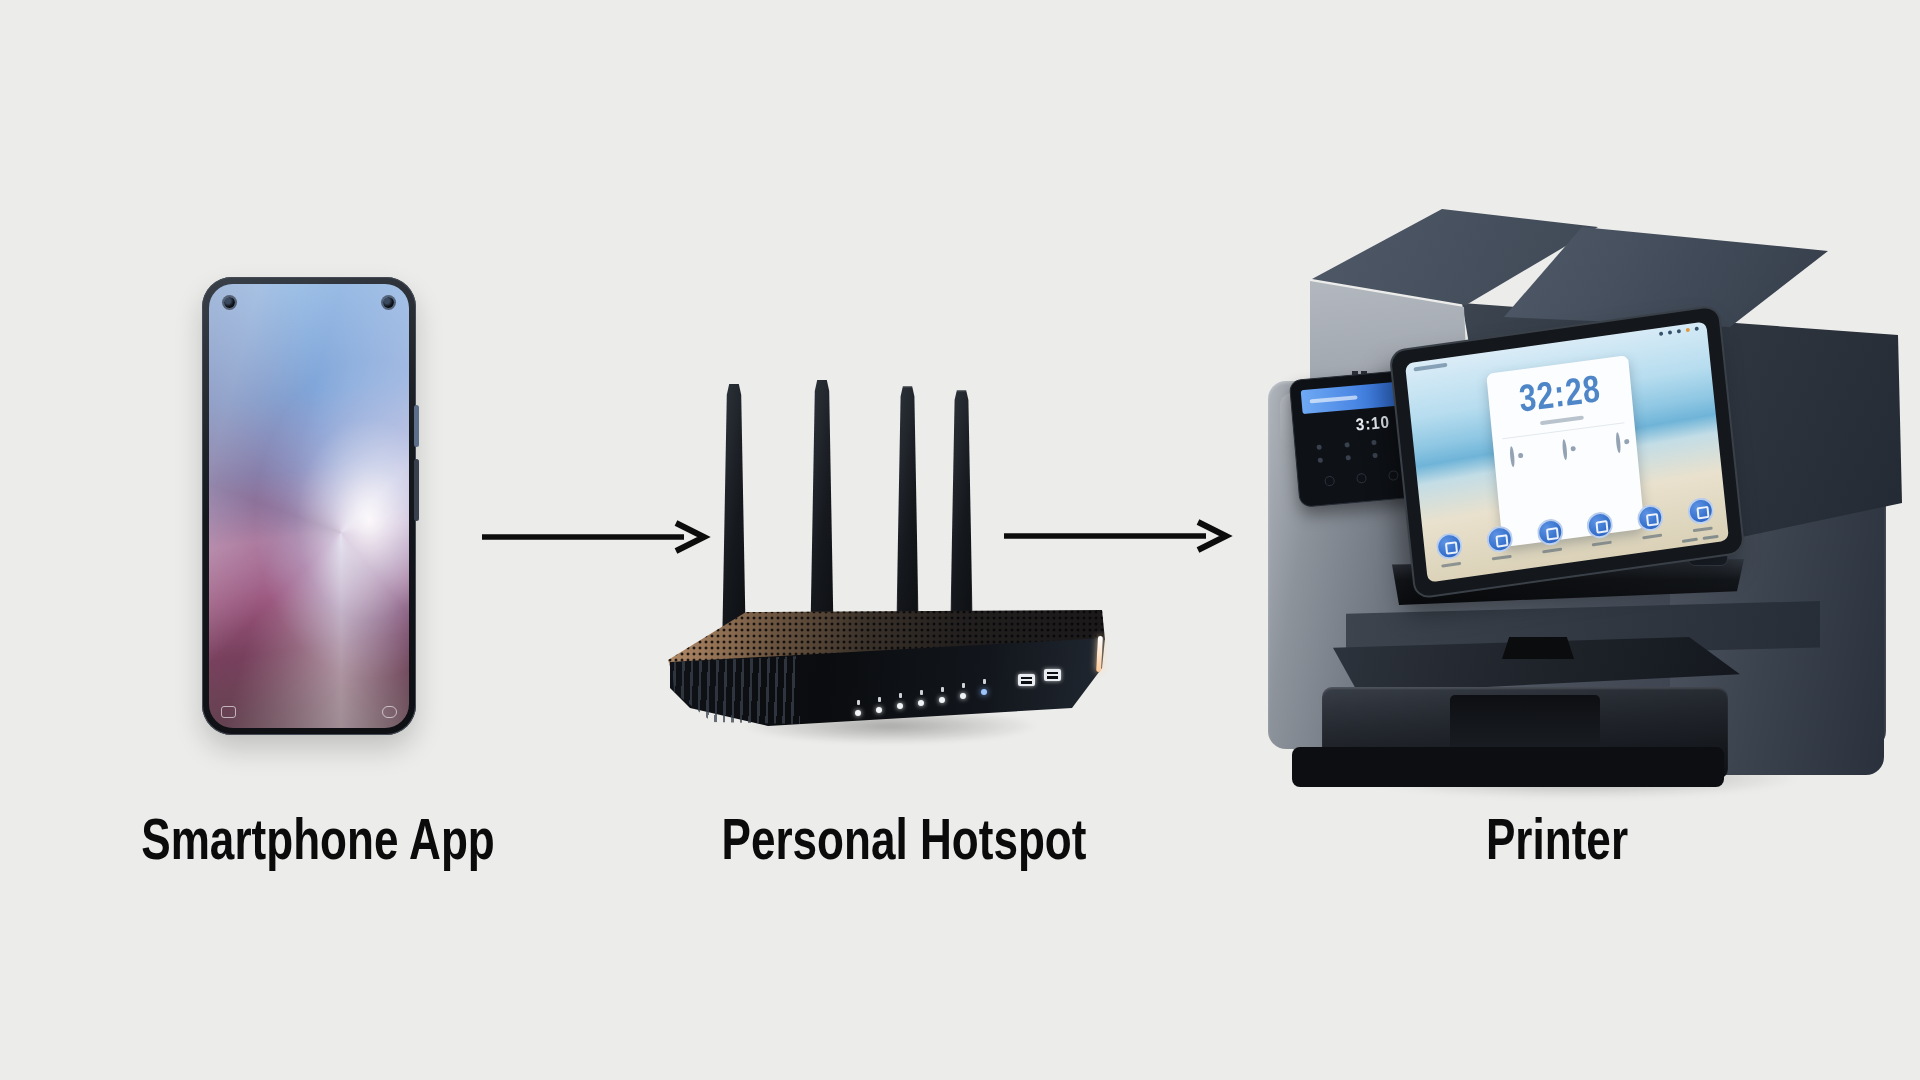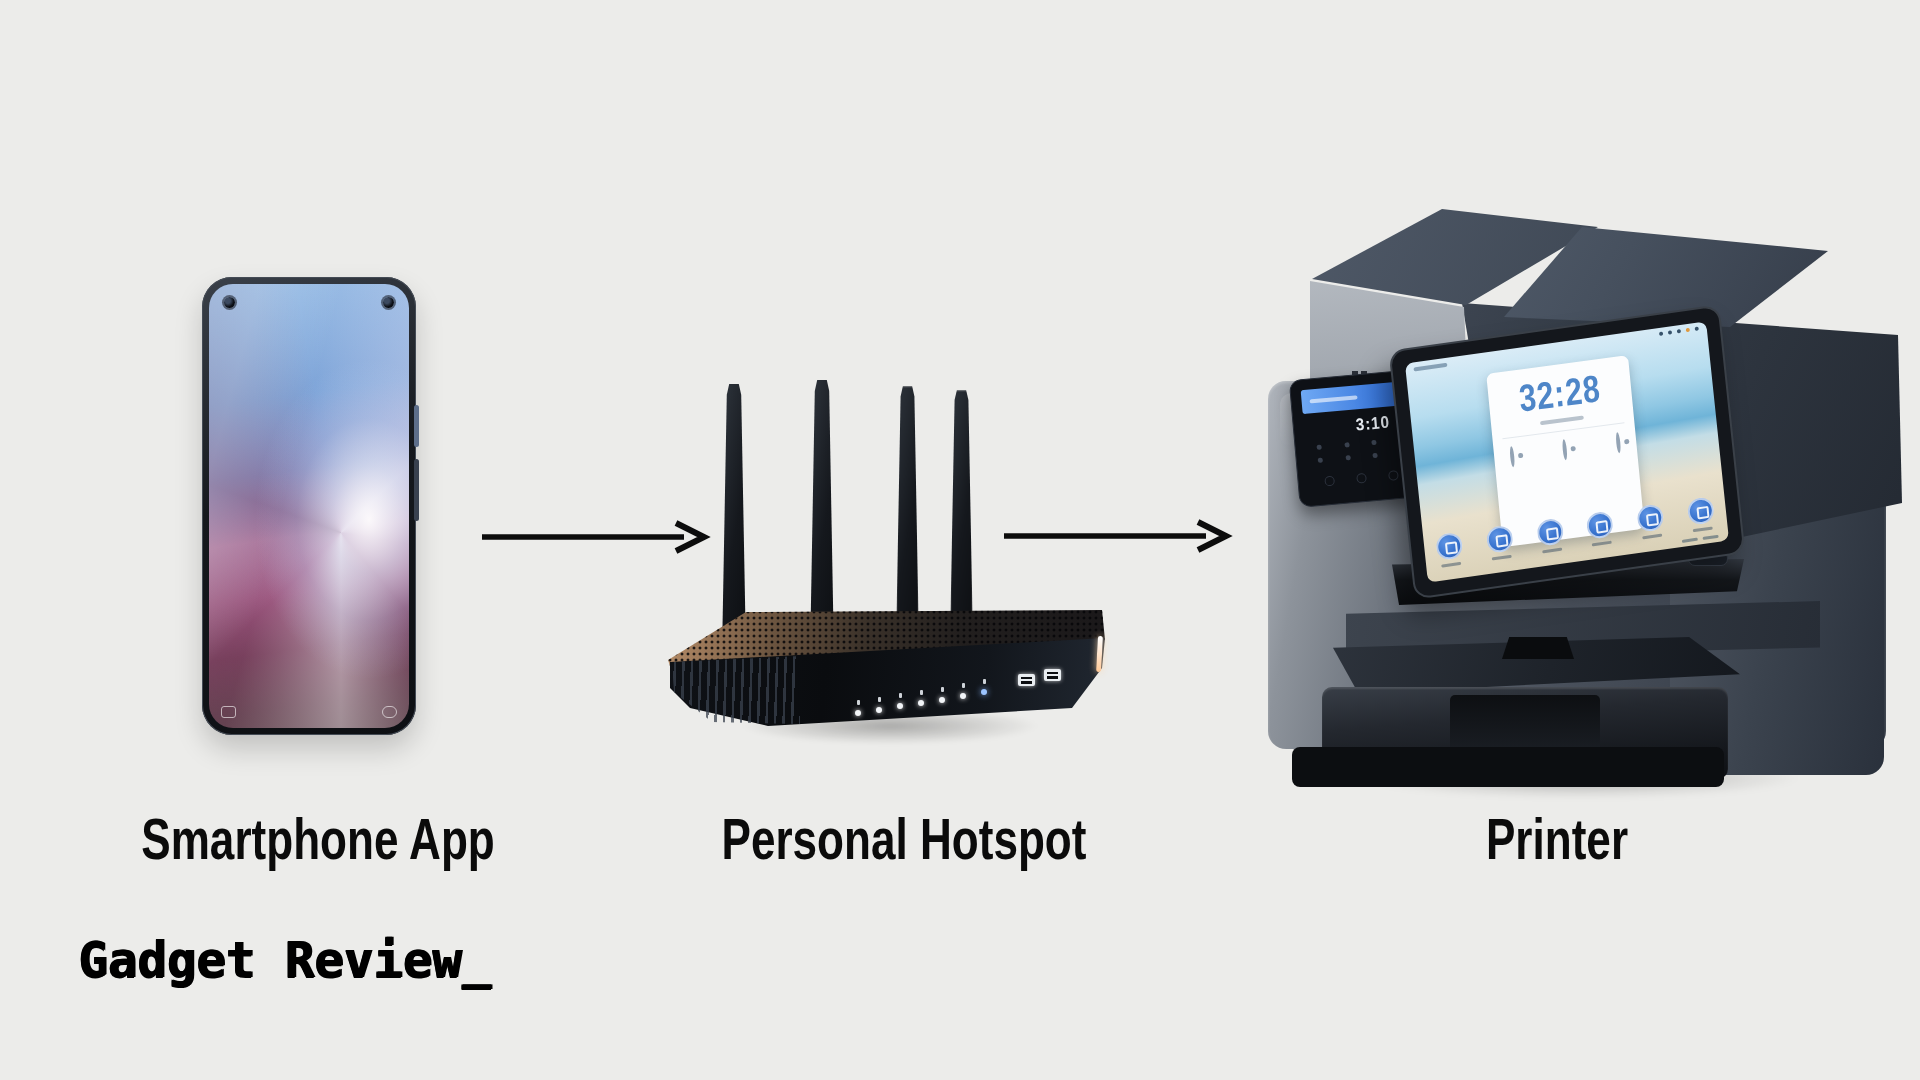--- a/index.html
+++ b/index.html
@@ -318,15 +318,14 @@
           <span class="t-bbar"></span>
         </span>
       </div>
     </div>
   </figure>
 
   <div class="node-label lbl-phone">Smartphone App</div>
   <div class="node-label lbl-hotspot">Personal Hotspot</div>
   <div class="node-label lbl-printer">Printer</div>
 
-  <div class="logo">Gadget Review_</div>
 
 </div>
 
 </body></html>

